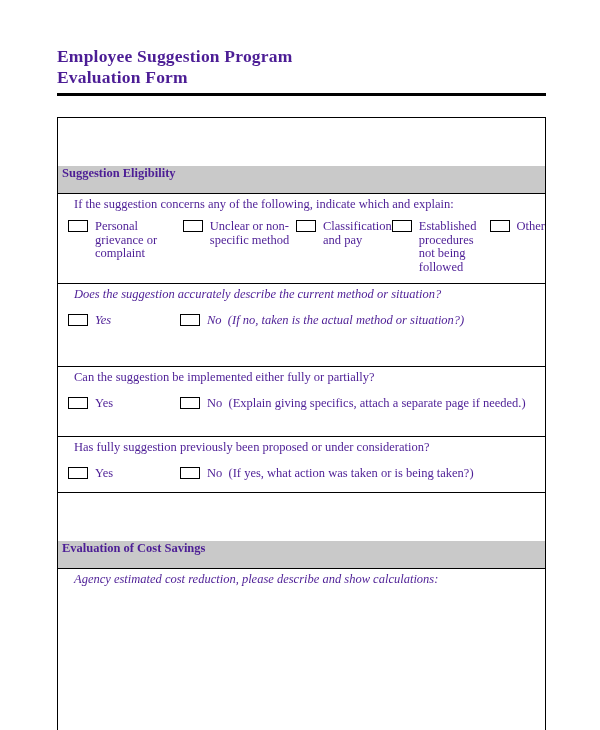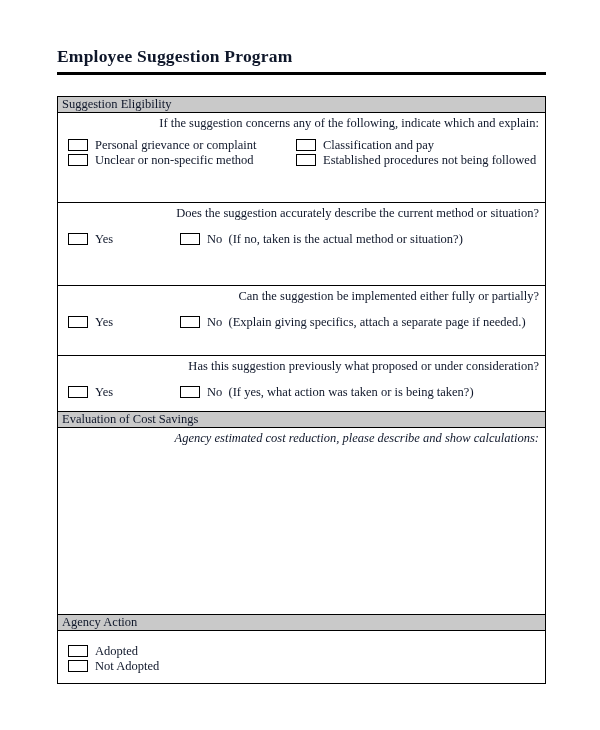--- a/index.html
+++ b/index.html
@@ -3,21 +3,21 @@
 <meta charset="utf-8">
 <style>
   * { box-sizing: border-box; margin: 0; padding: 0; }
   html, body { background: #ffffff; }
   .page {
     position: relative;
     width: 600px;
     height: 730px;
     background: #ffffff;
     font-family: "Liberation Serif", serif;
-    color: #0f172a;
+    color: #4c1d95;
     overflow: hidden;
   }
   .content {
     position: absolute;
     left: 57px;
     top: 46px;
     width: 489px;
   }
   .title-block h1 {
     font-size: 17.5px;
@@ -31,41 +31,41 @@
     margin-top: 5px;
   }
   .form-table {
     margin-top: 21px;
     border: 1px solid #000;
     font-size: 12.5px;
   }
   .section-header {
     background: #c9c9c9;
     border-bottom: 1px solid #000;
-    font-weight: normal;
-    height: 16px;
+    font-weight: bold;
+    height: 28px;
     line-height: 15px;
     padding: 0 4px;
+    margin-top: 48px;
   }
   .section {
     border-bottom: 1px solid #000;
     position: relative;
   }
   .section:last-child { border-bottom: none; }
   .prompt {
     margin: 3px 6px 0 16px;
     line-height: 15px;
-    text-align: right;
   }
   .sec-eligibility { height: 87px; }
   .cols {
     display: flex;
     margin: 8px 0 0 10px;
   }
-  .col { display: flex; flex-direction: column; }
+  .col { display: flex; }
   .col-left { width: 228px; }
   .col-right { flex: 1; }
   .check-item {
     display: flex;
     align-items: flex-start;
     line-height: 13px;
     margin-bottom: 1px;
     cursor: default;
   }
   .checkbox {
@@ -74,21 +74,21 @@
     height: 12px;
     border: 1px solid #000;
     background: #fff;
     margin-right: 7px;
     margin-top: 0px;
   }
   .check-label {
     white-space: pre-wrap;
     line-height: 13.5px;
   }
-  .sec-q1 { height: 80px; }
+  .sec-q1 { height: 80px; font-style: italic; }
   .sec-q2 { height: 67px; }
   .sec-q3 { height: 53px; }
   .yn-row {
     display: flex;
     margin: 12px 0 0 10px;
     gap: 15px;
   }
   .yn-yes { width: 97px; }
   .sec-cost { height: 184px; font-style: italic; }
   .write-space {
@@ -104,20 +104,21 @@
   .action-item-1 { width: 107px; }
 </style>
 </head>
 <body>
 
 <div class="page">
   <div class="content">
 
     <div class="title-block">
       <h1>Employee Suggestion Program</h1>
+      <h1>Evaluation Form</h1>
       <div class="title-rule"></div>
     </div>
 
     <div class="form-table">
 
       <div class="section-header">Suggestion Eligibility</div>
 
       <div class="section sec-eligibility">
         <p class="prompt">If the suggestion concerns any of the following, indicate which and explain:</p>
         <div class="cols">
@@ -133,20 +134,24 @@
           </div>
           <div class="col col-right">
             <div class="check-item">
               <span class="checkbox"></span>
               <span class="check-label">Classification and pay</span>
             </div>
             <div class="check-item">
               <span class="checkbox"></span>
               <span class="check-label">Established procedures not being followed</span>
             </div>
+            <div class="check-item">
+              <span class="checkbox"></span>
+              <span class="check-label">Other</span>
+            </div>
           </div>
         </div>
       </div>
 
       <div class="section sec-q1">
         <p class="prompt">Does the suggestion accurately describe the current method or situation?</p>
         <div class="yn-row">
           <div class="check-item yn-yes">
             <span class="checkbox"></span>
             <span class="check-label">Yes</span>
@@ -166,21 +171,21 @@
             <span class="check-label">Yes</span>
           </div>
           <div class="check-item">
             <span class="checkbox"></span>
             <span class="check-label">No  (Explain giving specifics, attach a separate page if needed.)</span>
           </div>
         </div>
       </div>
 
       <div class="section sec-q3">
-        <p class="prompt">Has this suggestion previously what proposed or under consideration?</p>
+        <p class="prompt">Has fully suggestion previously been proposed or under consideration?</p>
         <div class="yn-row">
           <div class="check-item yn-yes">
             <span class="checkbox"></span>
             <span class="check-label">Yes</span>
           </div>
           <div class="check-item">
             <span class="checkbox"></span>
             <span class="check-label">No  (If yes, what action was taken or is being taken?)</span>
           </div>
         </div>

